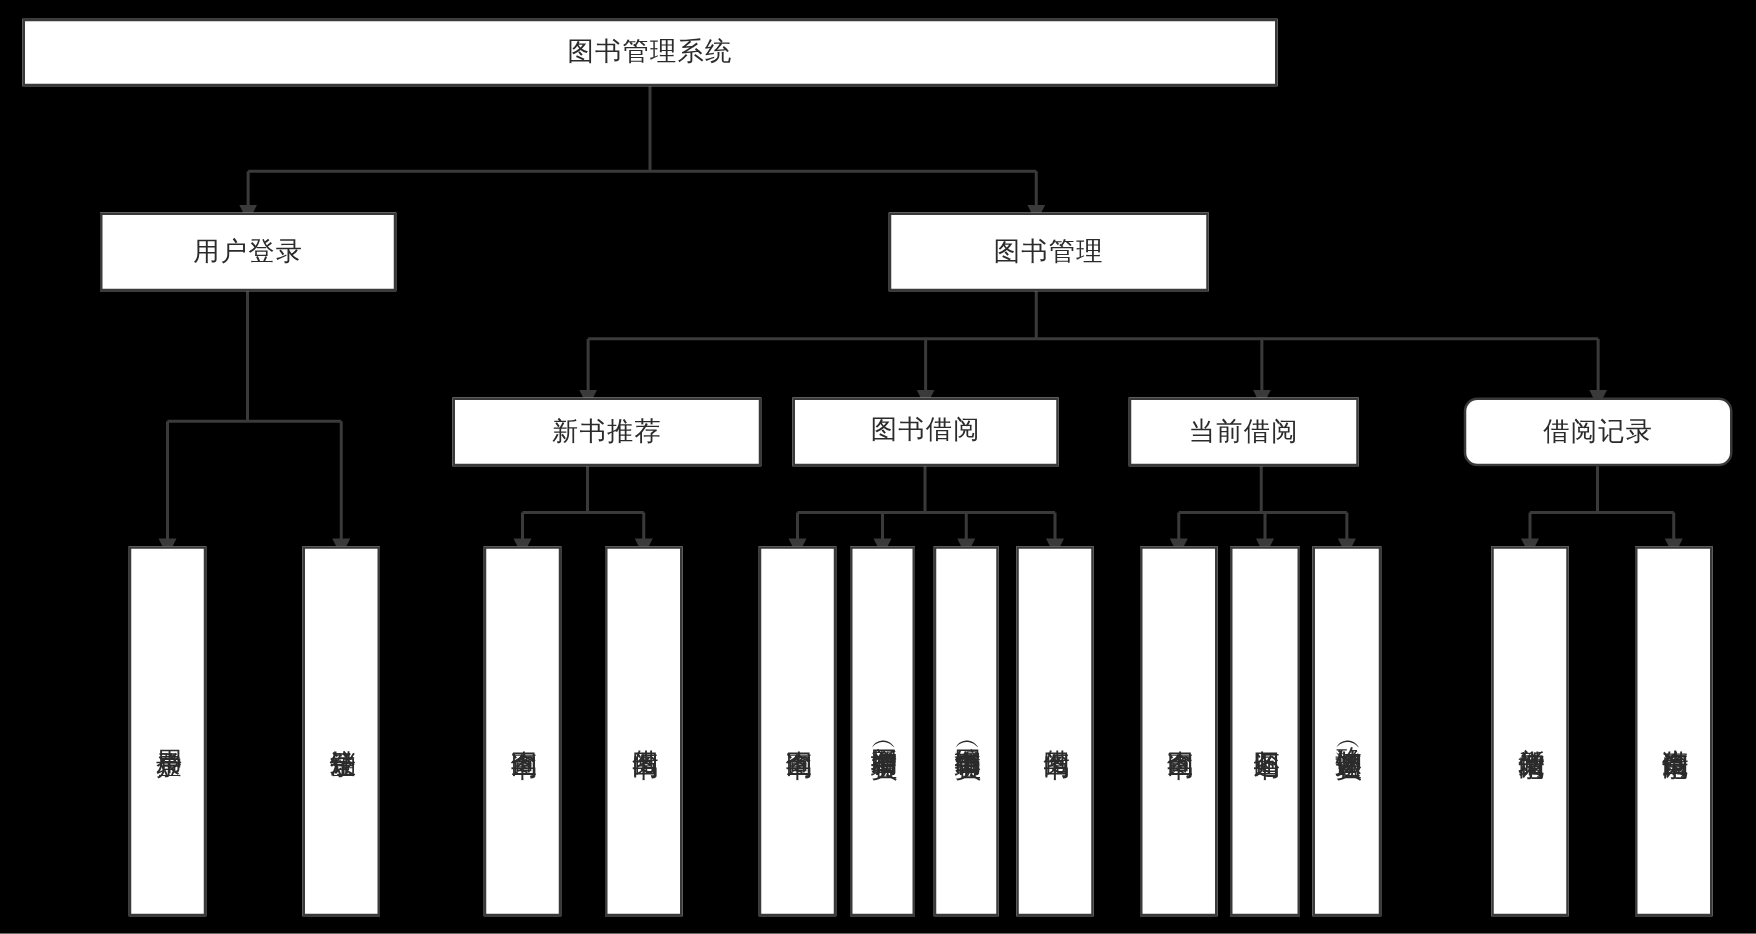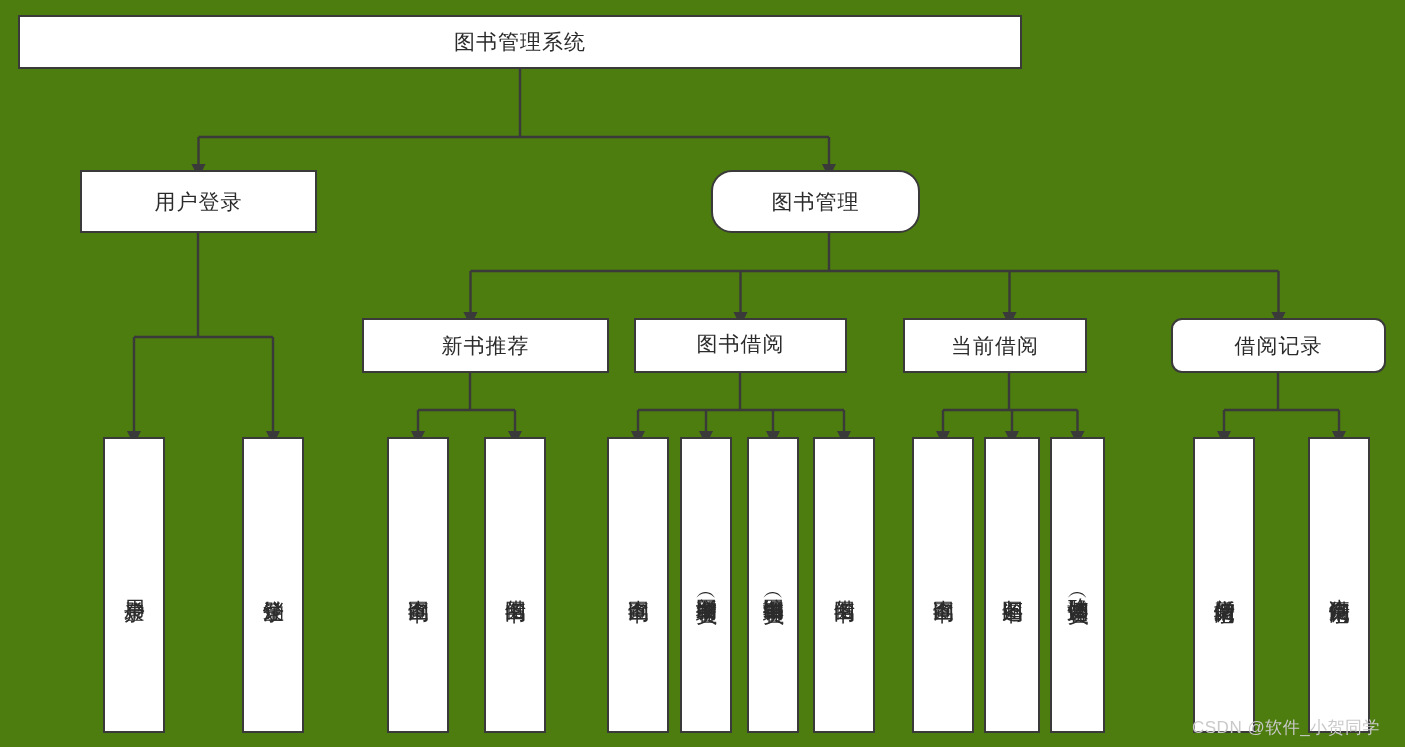--- a/index.html
+++ b/index.html
@@ -8,21 +8,21 @@
     padding: 0;
     background: #ffffff;
   }
   body {
     font-family: "Liberation Sans", "DejaVu Sans", sans-serif;
   }
   #canvas {
     position: relative;
     width: 1405px;
     height: 747px;
-    background: #4d7c0f;
+    background: #000000;
     overflow: hidden;
   }
   #wires {
     position: absolute;
     left: 0;
     top: 0;
     width: 1405px;
     height: 747px;
     pointer-events: none;
   }
@@ -117,21 +117,21 @@
       </g>
   </svg>
 
   <div id="nodes">
       <div class="node horiz" style="left: 18px; top: 15px; width: 1004px; height: 54px;">
         <span class="label">图书管理系统</span>
       </div>
       <div class="node horiz" style="left: 80px; top: 170px; width: 237px; height: 63px;">
         <span class="label">用户登录</span>
       </div>
-      <div class="node horiz" style="left: 711px; top: 170px; width: 209px; height: 63px; border-radius: 21px;">
+      <div class="node horiz" style="left: 711px; top: 170px; width: 256px; height: 63px;">
         <span class="label">图书管理</span>
       </div>
       <div class="node horiz" style="left: 362px; top: 318px; width: 247px; height: 55px;">
         <span class="label">新书推荐</span>
       </div>
       <div class="node horiz" style="left: 634px; top: 318px; width: 213px; height: 55px; font-family: Liberation Mono, monospace;">
         <span class="label">图书借阅</span>
       </div>
       <div class="node horiz" style="left: 903px; top: 318px; width: 184px; height: 55px; justify-content: center;">
         <span class="label">当前借阅</span>
@@ -173,15 +173,14 @@
         <span class="label">确认归还（管理员）</span>
       </div>
       <div class="node vert" style="left: 1193px; top: 437px; width: 62px; height: 296px;">
         <span class="label">新增借阅记录</span>
       </div>
       <div class="node vert" style="left: 1308px; top: 437px; width: 62px; height: 296px;">
         <span class="label">查询借阅记录</span>
       </div>
     </div>
 
-  <div id="watermark" style="left: 1192px; top: 716px;">CSDN @软件_小贺同学</div>
 
 </div>
 
 </body></html>

